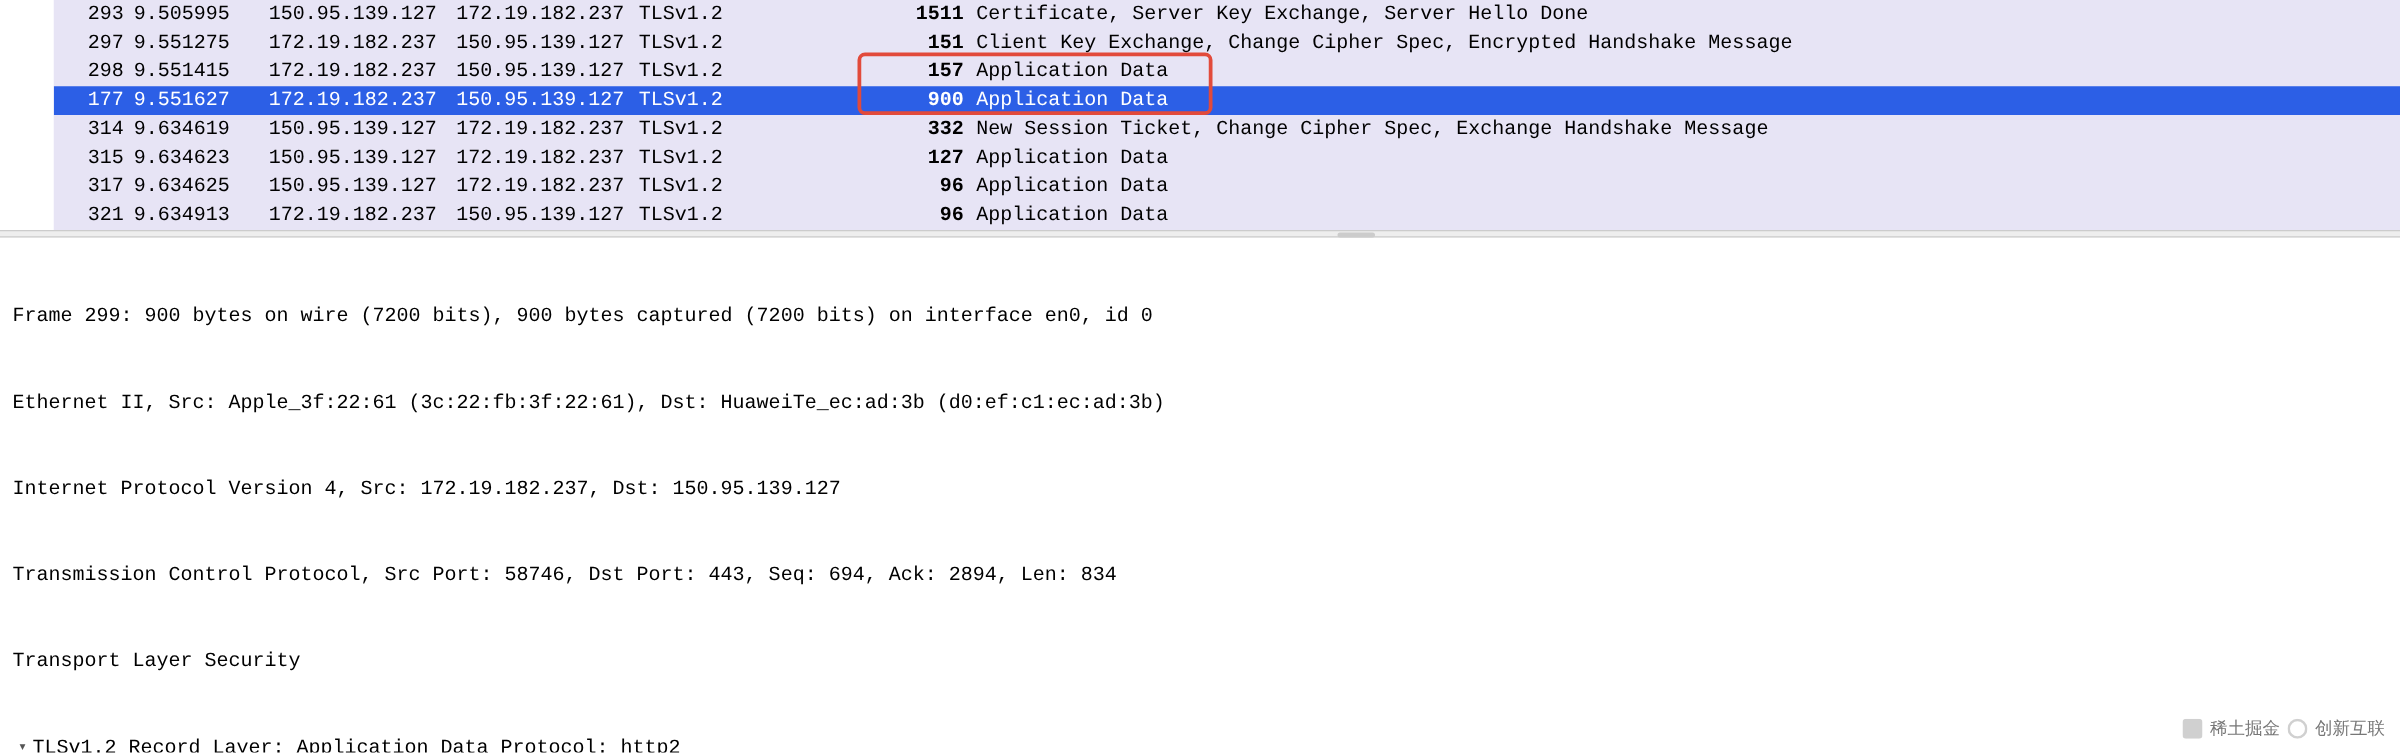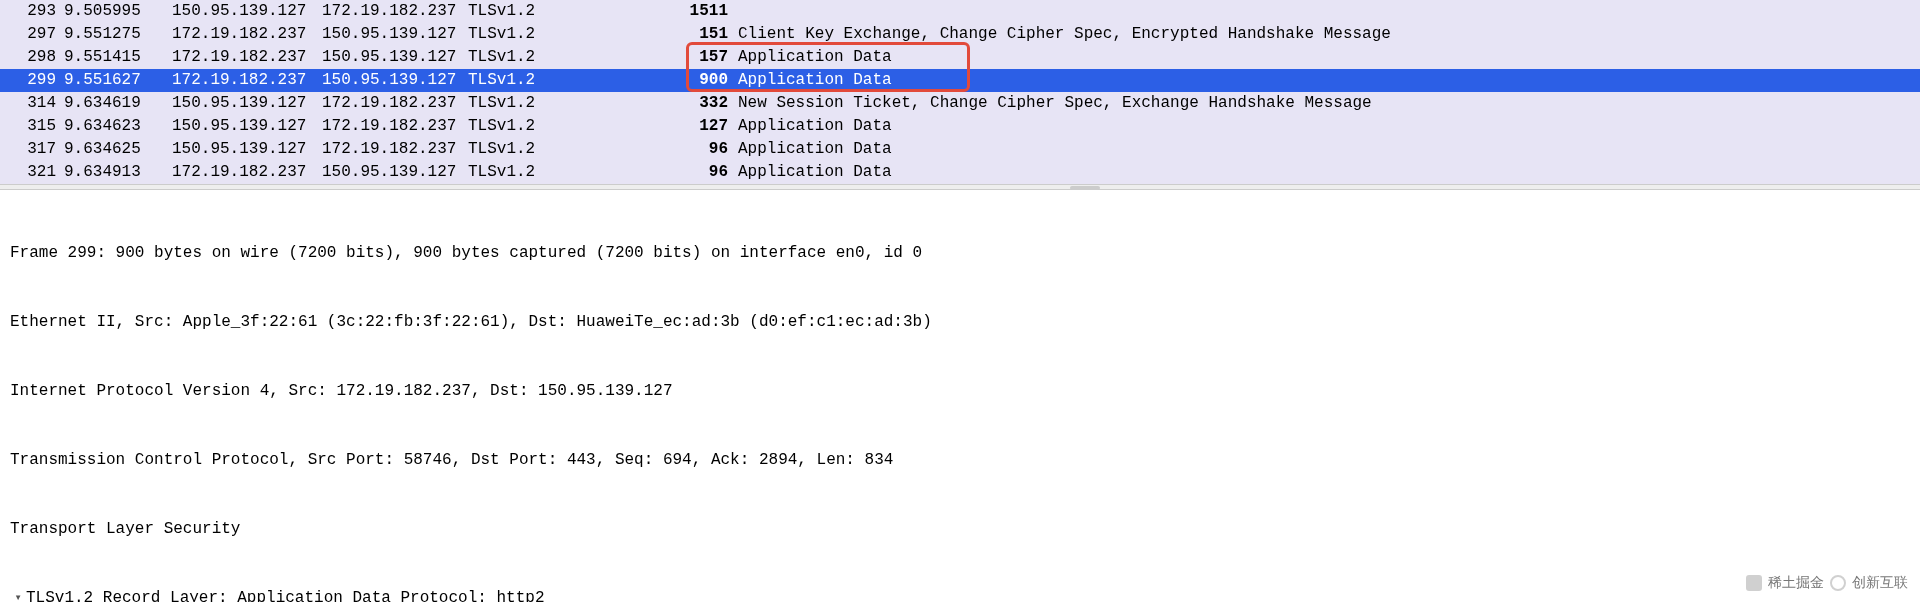--- a/index.html
+++ b/index.html
@@ -10,20 +10,21 @@
     overflow: hidden;
     width: 1920px;
     height: 602px;
     position: relative;
   }
 
   .packet-list {
     background: #e7e4f5;
     overflow: hidden;
     height: 184px;
+    margin-left: 43px;
   }
 
   .packet-row {
     display: flex;
     white-space: pre;
     height: 23px;
     line-height: 23px;
     position: relative;
   }
 
@@ -99,24 +100,24 @@
     gap: 6px;
   }
   .watermark svg { opacity:.55; }
 </style>
 </head>
 <body>
 
 <div class="packet-list">
   <div class="highlight-box"></div>
 
-<div class="packet-row"><span class="col-no">293</span><span class="col-time">9.505995</span><span class="col-src">150.95.139.127</span><span class="col-dst">172.19.182.237</span><span class="col-proto">TLSv1.2</span><span class="col-len">1511</span></div>
+<div class="packet-row"><span class="col-no">293</span><span class="col-time">9.505995</span><span class="col-src">150.95.139.127</span><span class="col-dst">172.19.182.237</span><span class="col-proto">TLSv1.2</span><span class="col-len">1511</span><span class="col-info">Certificate, Server Key Exchange, Server Hello Done</span></div>
     <div class="packet-row"><span class="col-no">297</span><span class="col-time">9.551275</span><span class="col-src">172.19.182.237</span><span class="col-dst">150.95.139.127</span><span class="col-proto">TLSv1.2</span><span class="col-len">151</span><span class="col-info">Client Key Exchange, Change Cipher Spec, Encrypted Handshake Message</span></div>
     <div class="packet-row"><span class="col-no">298</span><span class="col-time">9.551415</span><span class="col-src">172.19.182.237</span><span class="col-dst">150.95.139.127</span><span class="col-proto">TLSv1.2</span><span class="col-len">157</span><span class="col-info">Application Data</span></div>
-    <div class="packet-row selected"><span class="col-no">299</span><span class="col-time">9.551627</span><span class="col-src">172.19.182.237</span><span class="col-dst">150.95.139.127</span><span class="col-proto">TLSv1.2</span><span class="col-len">900</span><span class="col-info">Application Data</span></div>
+    <div class="packet-row selected"><span class="col-no">177</span><span class="col-time">9.551627</span><span class="col-src">172.19.182.237</span><span class="col-dst">150.95.139.127</span><span class="col-proto">TLSv1.2</span><span class="col-len">900</span><span class="col-info">Application Data</span></div>
     <div class="packet-row"><span class="col-no">314</span><span class="col-time">9.634619</span><span class="col-src">150.95.139.127</span><span class="col-dst">172.19.182.237</span><span class="col-proto">TLSv1.2</span><span class="col-len">332</span><span class="col-info">New Session Ticket, Change Cipher Spec, Exchange Handshake Message</span></div>
     <div class="packet-row"><span class="col-no">315</span><span class="col-time">9.634623</span><span class="col-src">150.95.139.127</span><span class="col-dst">172.19.182.237</span><span class="col-proto">TLSv1.2</span><span class="col-len">127</span><span class="col-info">Application Data</span></div>
     <div class="packet-row"><span class="col-no">317</span><span class="col-time">9.634625</span><span class="col-src">150.95.139.127</span><span class="col-dst">172.19.182.237</span><span class="col-proto">TLSv1.2</span><span class="col-len">96</span><span class="col-info">Application Data</span></div>
     <div class="packet-row"><span class="col-no">321</span><span class="col-time">9.634913</span><span class="col-src">172.19.182.237</span><span class="col-dst">150.95.139.127</span><span class="col-proto">TLSv1.2</span><span class="col-len">96</span><span class="col-info">Application Data</span></div>
   </div>
 
 <div class="divider"></div>
 
 <div class="details">
   <div class="tree-row noindent">Frame 299: 900 bytes on wire (7200 bits), 900 bytes captured (7200 bits) on interface en0, id 0</div>

